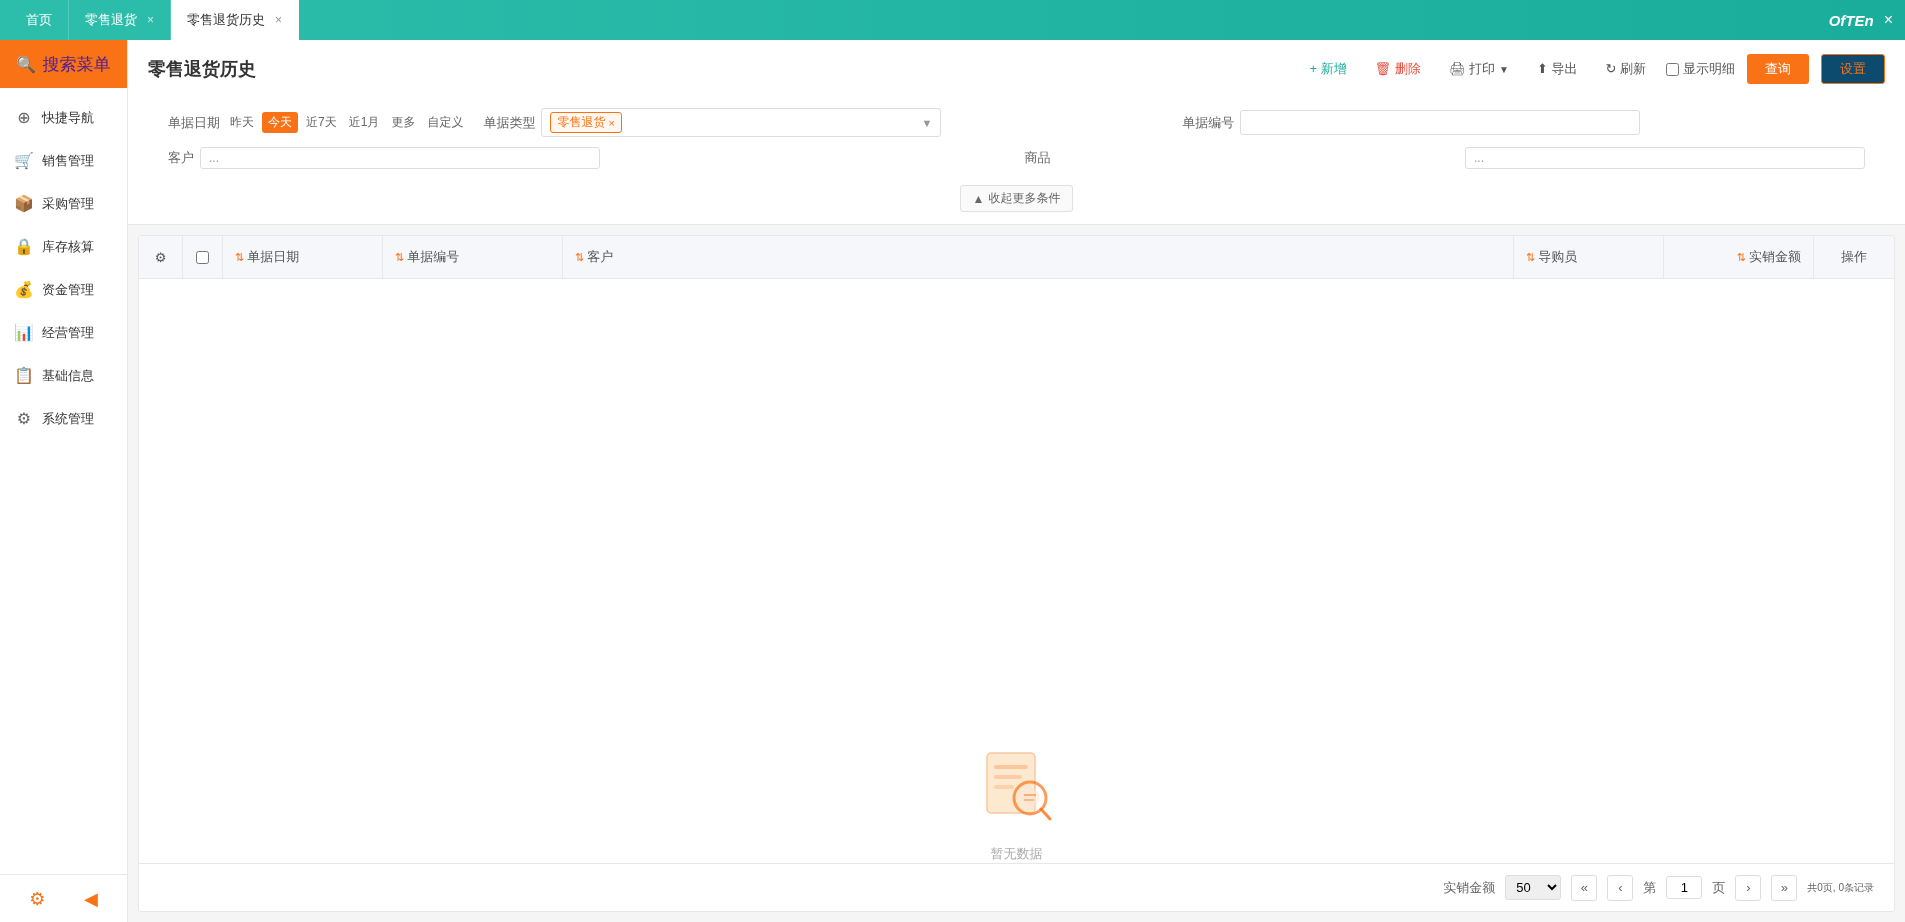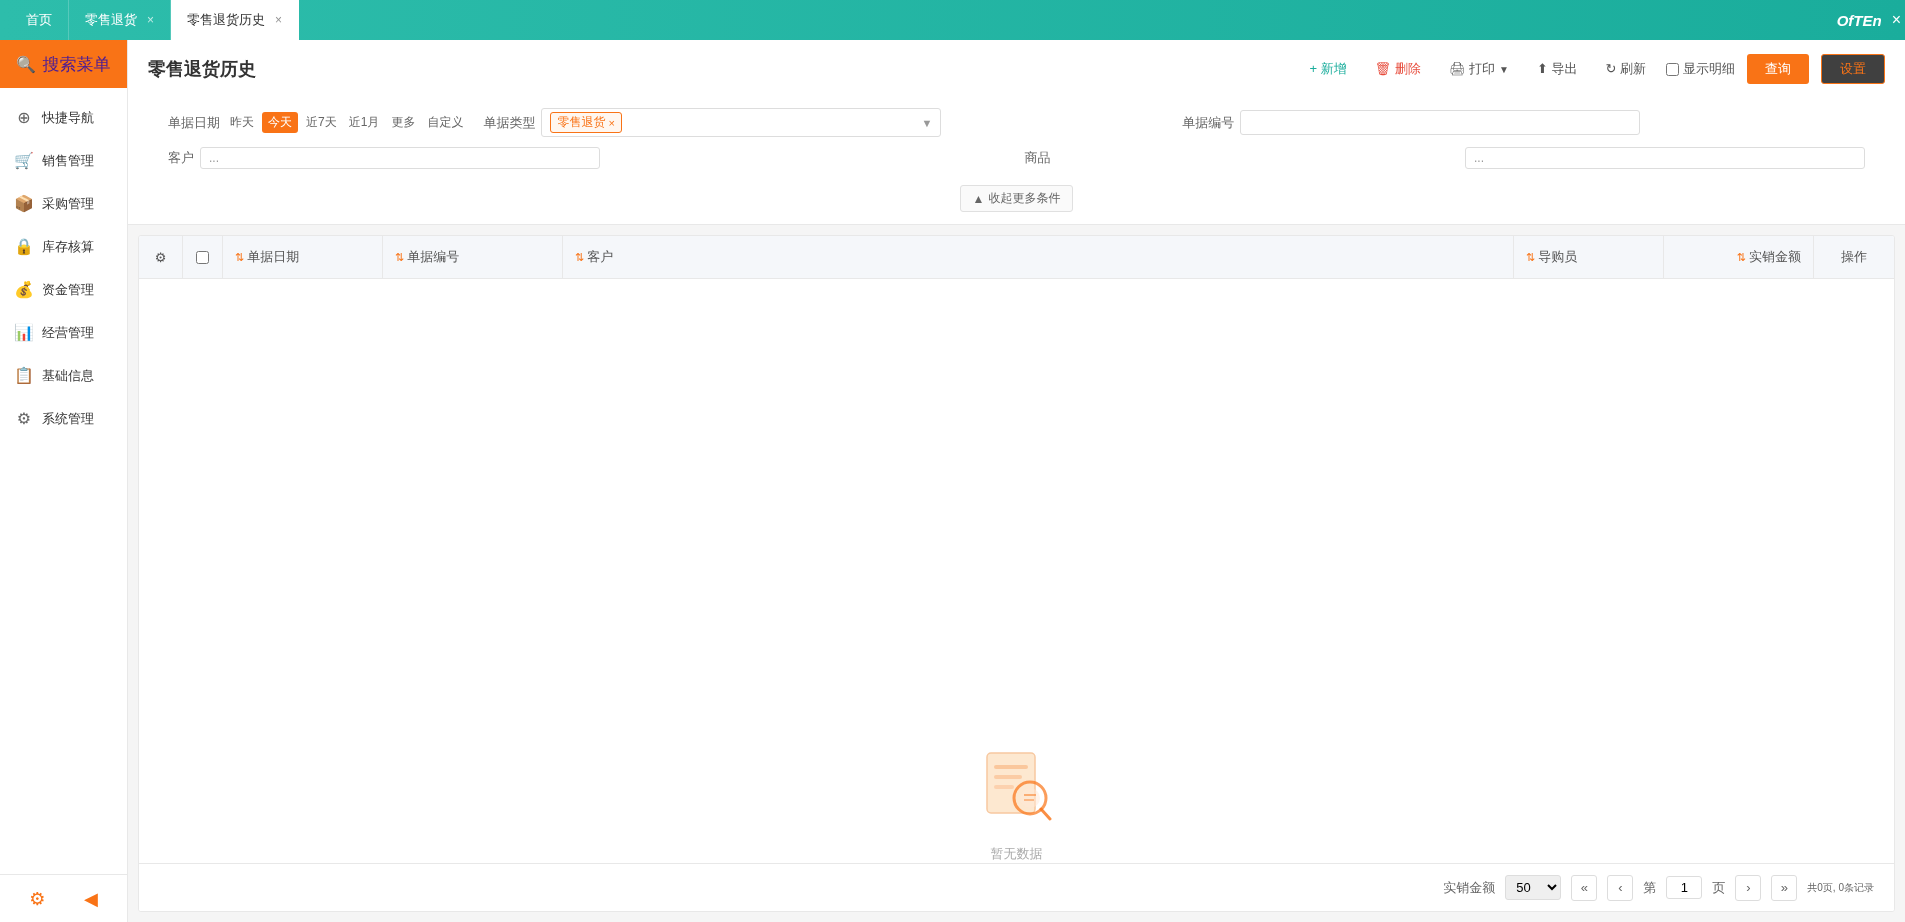--- a/index.html
+++ b/index.html
@@ -37,21 +37,21 @@
     .tab-close {
       font-size: 12px;
       opacity: 0.7;
       cursor: pointer;
       margin-left: 4px;
     }
     .tab-item.active .tab-close { color: #666; }
     .top-bar-right {
       display: flex;
       align-items: center;
-      padding-right: 4px;
+      padding-right: 12px;
       color: #fff;
       font-size: 13px;
       gap: 10px;
     }
     .top-bar-close {
       cursor: pointer;
       font-size: 16px;
       color: #fff;
     }
 
@@ -152,21 +152,21 @@
     .btn-query {
       background: #f97316;
       color: #fff;
       border: none;
       padding: 6px 18px;
       border-radius: 3px;
       cursor: pointer;
       font-size: 13px;
     }
     .btn-setting {
-      background: #404040;
+      background: #0c4a6e;
       color: #f97316;
       border: 1px solid #f97316;
       padding: 5px 18px;
       border-radius: 3px;
       cursor: pointer;
       font-size: 13px;
     }
     .show-detail-check {
       display: flex;
       align-items: center;

